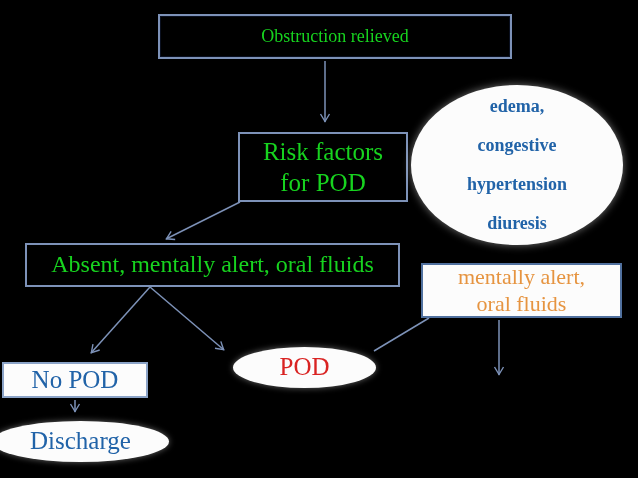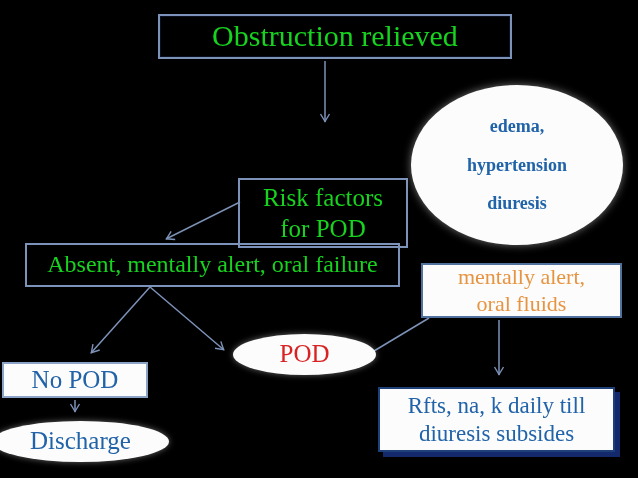--- a/index.html
+++ b/index.html
@@ -13,27 +13,27 @@
   }
   .outlined{border:2px solid var(--border-light,#7d92b8);background:rgba(0,0,0,0);}
   .whitefill{background:var(--white,#fcfcfc);}
   .ellipse{border-radius:50%;gap:16px;}
   .green{color:var(--green,#17d31f);}
   .bluetext{color:var(--blue-text,#2163a8);}
   .orange{color:var(--orange,#e69440);}
   .red{color:var(--red,#d92322);}
   #connectors{position:absolute;left:0;top:0;width:638px;height:478px;}
 
-  #node-obstruction{left:158px;top:14px;width:354px;height:45px;font-size:30px;box-shadow:inset 0 0 0 1px #0a1020;}
-  #node-risk{left:238px;top:132px;width:170px;height:70px;font-size:25px;line-height:1.25;margin-top:46px;}
+  #node-obstruction{left:158px;top:14px;width:354px;height:45px;font-size:18px;box-shadow:inset 0 0 0 1px #0a1020;}
+  #node-risk{left:238px;top:132px;width:170px;height:70px;font-size:25px;line-height:1.25;}
   #ellipse-edema{left:411px;top:85px;width:212px;height:160px;font-weight:bold;font-size:18px;line-height:1.27;box-shadow:0 0 8px rgba(255,255,255,0.45);}
   #node-absent{left:25px;top:243px;width:375px;height:44px;font-size:24px;}
   #node-mentally{left:421px;top:263px;width:201px;height:55px;font-size:22px;border:2px solid #51719f;line-height:1.2;}
   #node-nopod{left:2px;top:362px;width:146px;height:36px;font-size:25px;border:2px solid #8ba3c7;}
-  #ellipse-pod{left:233px;top:334px;width:143px;height:41px;font-size:25px;box-shadow:0 0 6px rgba(255,255,255,0.4);}
+  #ellipse-pod{left:233px;top:347px;width:143px;height:41px;font-size:25px;box-shadow:0 0 6px rgba(255,255,255,0.4);}
   #ellipse-discharge{left:-8px;top:421px;width:177px;height:41px;font-size:25px;box-shadow:0 0 6px rgba(255,255,255,0.4);}
   #node-rfts{left:378px;top:387px;width:237px;height:65px;font-size:23px;border:2px solid var(--navy-border,#1e4078);box-shadow:5px 5px 0 var(--shadow-navy,#14296b);line-height:1.2;}
 </style>
 </head>
 <body>
 
 <div id="canvas">
 
   <svg id="connectors" viewBox="0 0 638 478" xmlns="http://www.w3.org/2000/svg">
     <defs>
@@ -56,43 +56,40 @@
     <span>Obstruction relieved</span>
   </div>
 
   <div id="node-risk" class="node outlined green">
     <span>Risk factors</span>
     <span>for POD</span>
   </div>
 
   <div id="ellipse-edema" class="node ellipse whitefill bluetext">
     <span>edema,</span>
+    <span>congestive</span>
     <span>hypertension</span>
     <span>diuresis</span>
   </div>
 
   <div id="node-absent" class="node outlined green">
-    <span>Absent, mentally alert, oral failure</span>
+    <span>Absent, mentally alert, oral fluids</span>
   </div>
 
   <div id="node-mentally" class="node whitefill orange">
     <span>mentally alert,</span>
     <span>oral fluids</span>
   </div>
 
   <div id="node-nopod" class="node whitefill bluetext">
     <span>No POD</span>
   </div>
 
   <div id="ellipse-pod" class="node ellipse whitefill red">
     <span>POD</span>
   </div>
 
   <div id="ellipse-discharge" class="node ellipse whitefill bluetext">
     <span>Discharge</span>
   </div>
 
-  <div id="node-rfts" class="node whitefill bluetext">
-    <span>Rfts, na, k daily till</span>
-    <span>diuresis subsides</span>
-  </div>
 
 </div>
 
 </body></html>

